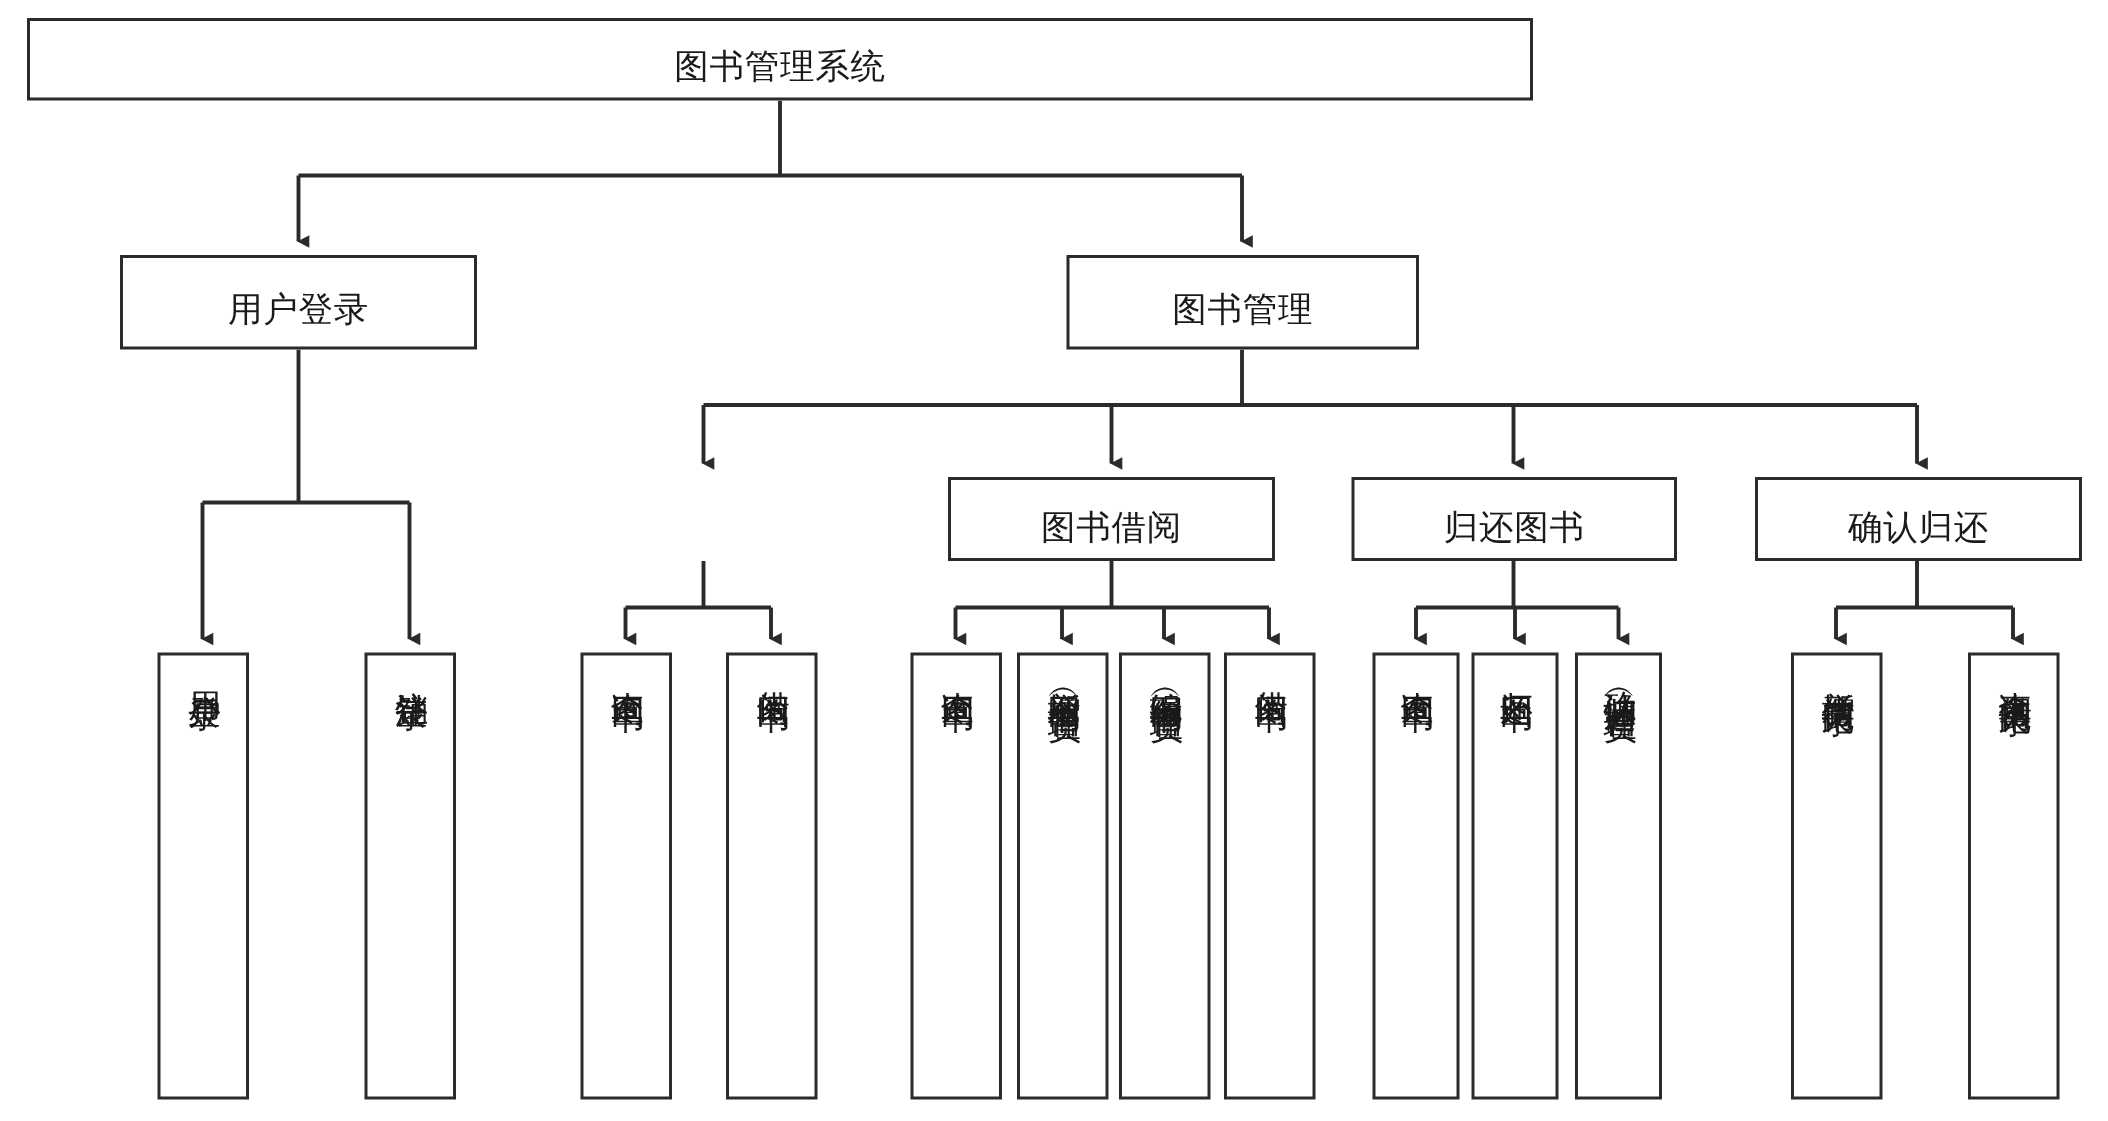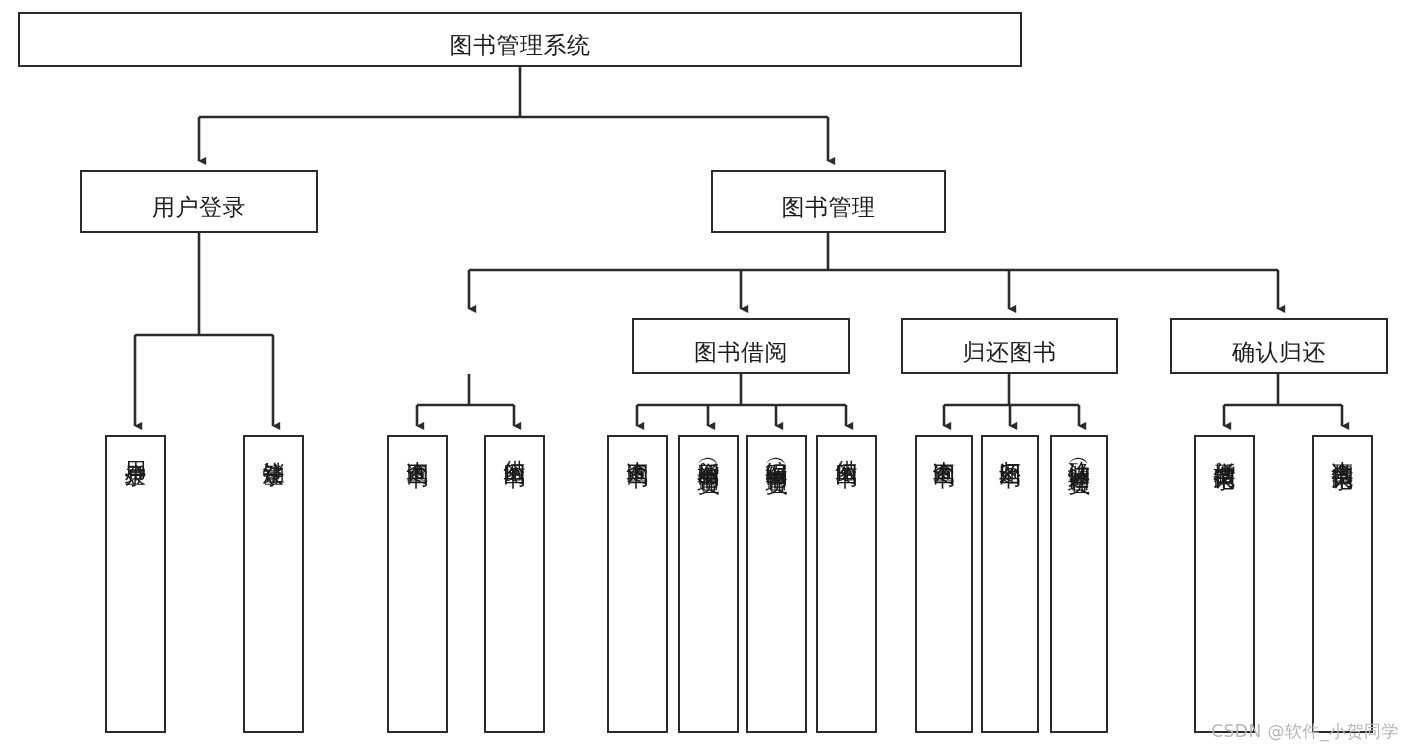--- a/index.html
+++ b/index.html
@@ -178,14 +178,13 @@
   <div class="node leaf" style="left: 1050px; top: 435px; width: 58px; height: 298px;">
     <span class="label">确认归还（管理员）</span>
   </div>
   <div class="node leaf" style="left: 1194px; top: 435px; width: 61px; height: 298px;">
     <span class="label">新增借阅记录</span>
   </div>
   <div class="node leaf" style="left: 1312px; top: 435px; width: 61px; height: 298px;">
     <span class="label">查询借阅记录</span>
   </div>
 
-  <div class="watermark">CSDN @软件_小贺同学</div>
 </div>
 
 </body></html>

